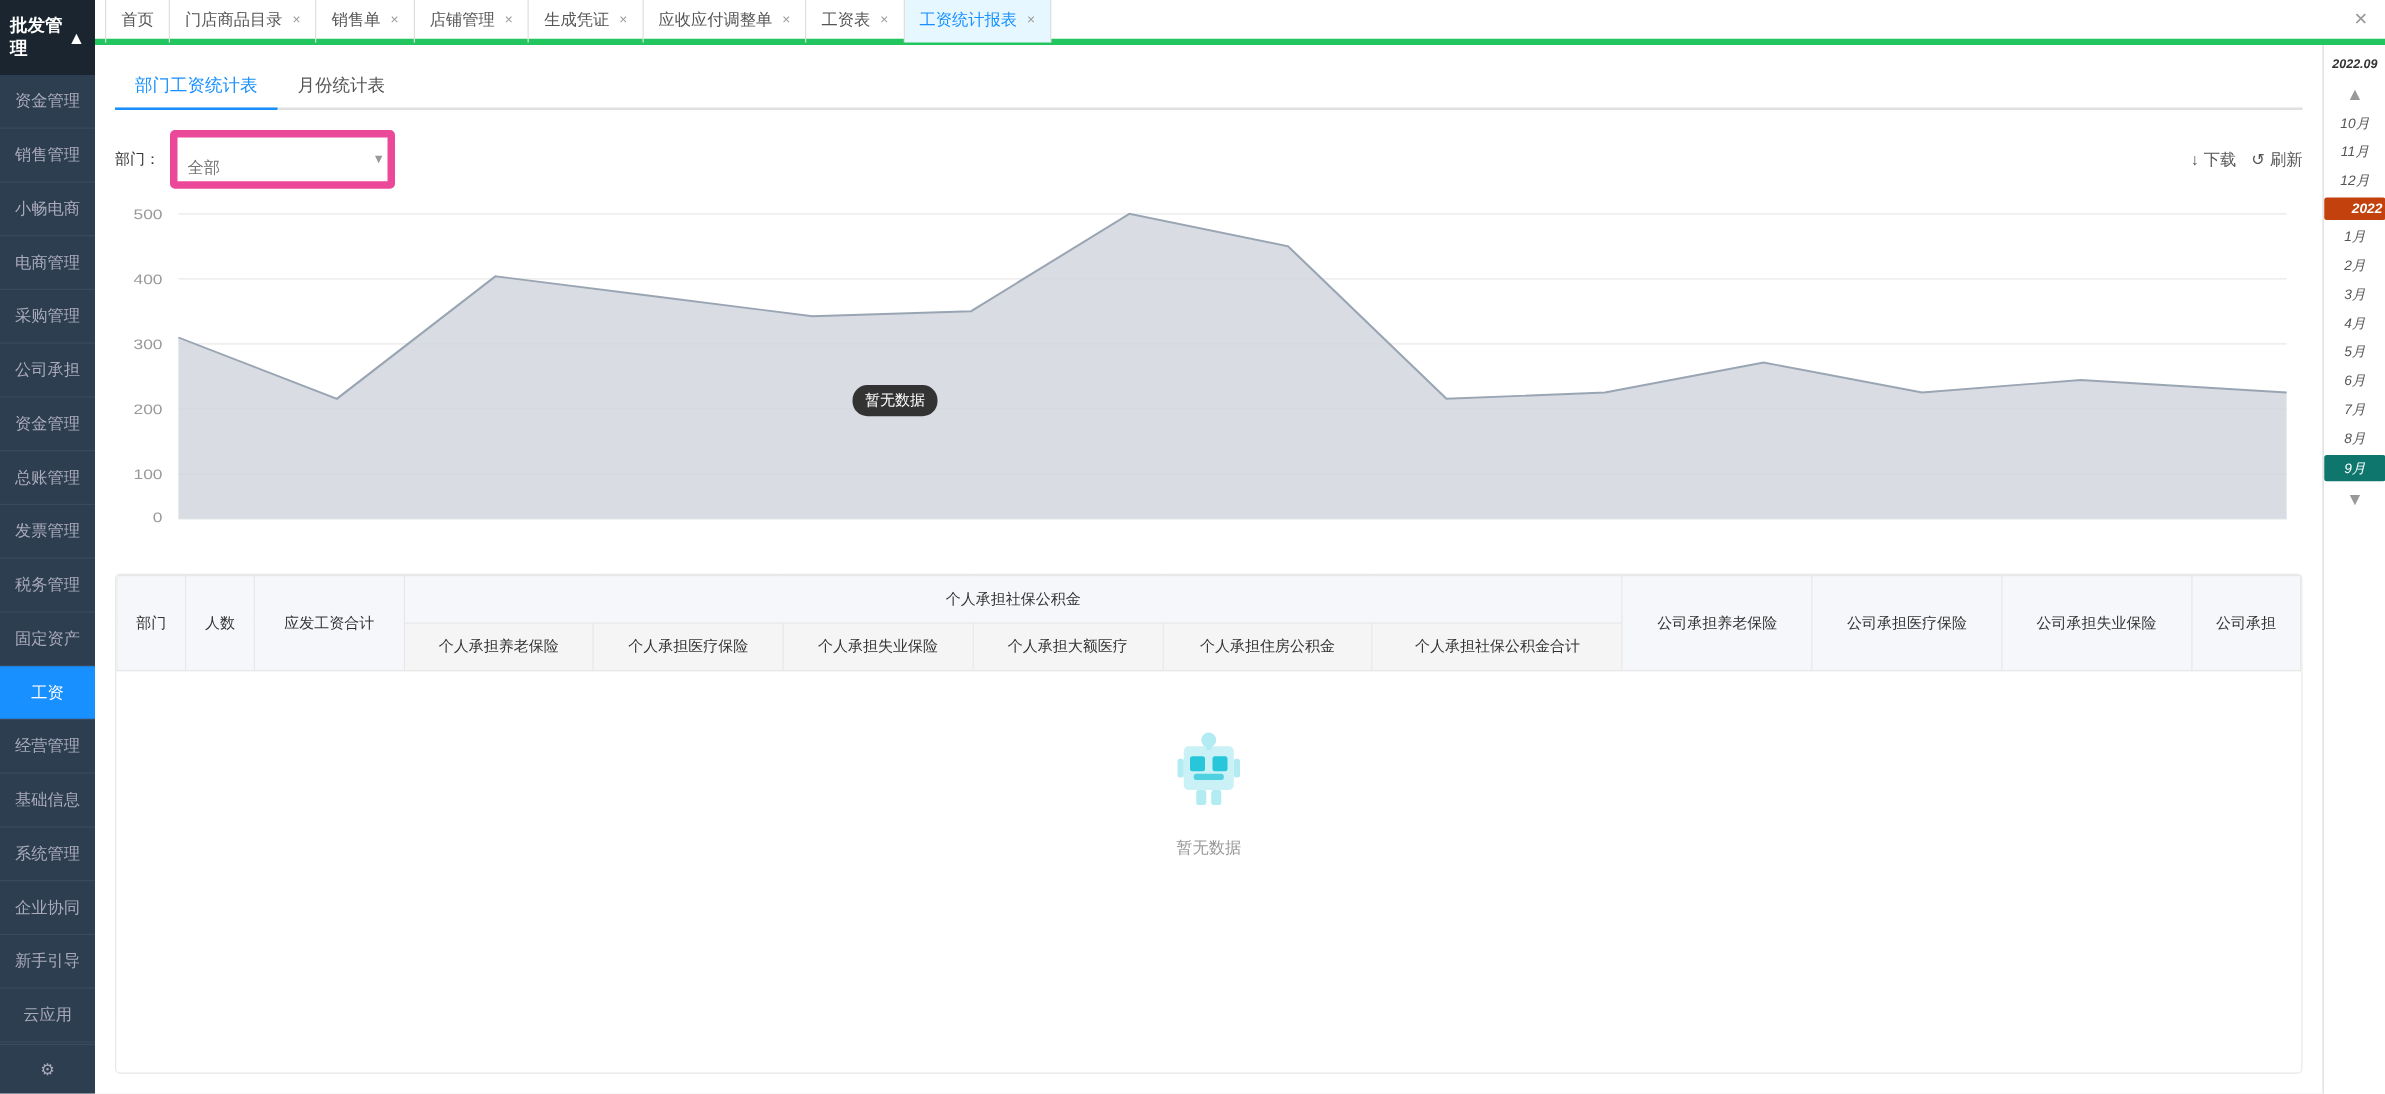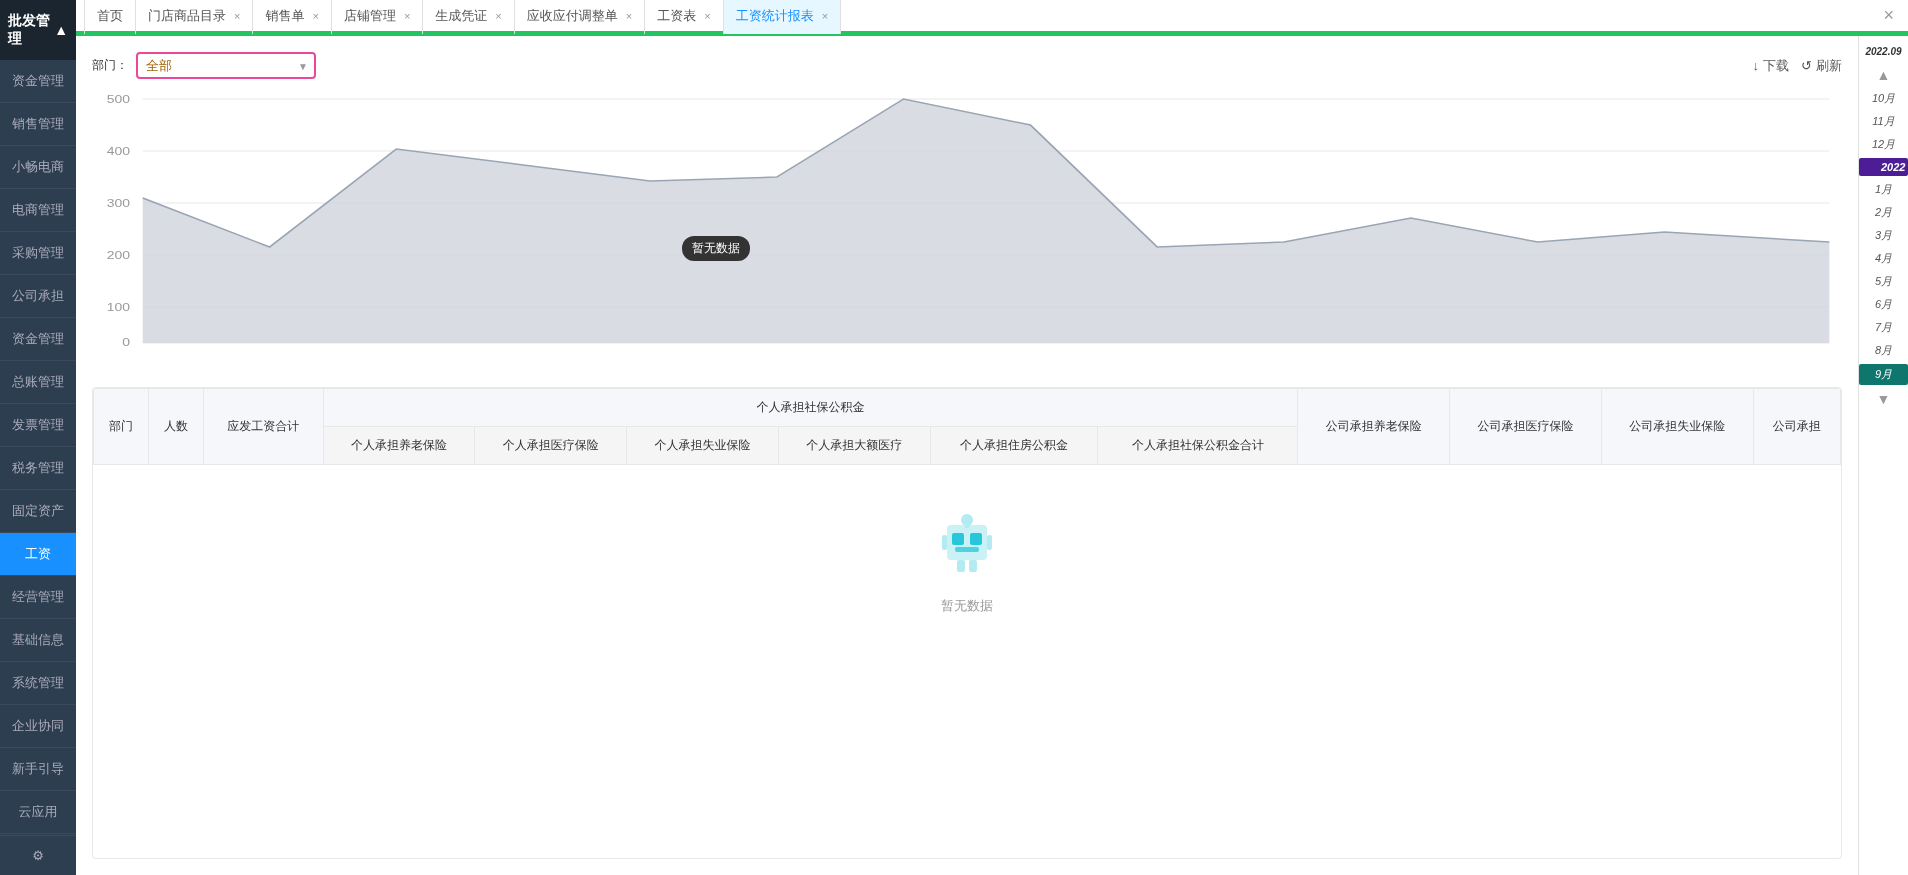--- a/index.html
+++ b/index.html
@@ -138,25 +138,25 @@
     .filter-row {
       display: flex;
       align-items: center;
       gap: 8px;
     }
     .filter-label {
       font-size: 12px;
       color: #333;
     }
     .filter-select {
-      border: 2px solid #ec4899;
+      border: 6px solid #ec4899;
       border-radius: 4px;
-      padding: 4px 28px 4px 8px;
+      padding: 16px 28px 4px 8px;
       font-size: 13px;
-      color: #a16207;
+      color: #737373;
       background: white;
       width: 180px;
       appearance: none;
       cursor: pointer;
       position: relative;
     }
     .select-wrapper {
       position: relative;
       display: inline-block;
     }
@@ -337,20 +337,24 @@
     <div class="tab active">
       <span>工资统计报表</span>
       <span class="close-btn">×</span>
     </div>
     <div class="tab-close-all">×</div>
   </div>
 
   <div class="content">
     <div class="page-content">
 
+      <div class="sub-tabs">
+        <div class="sub-tab active">部门工资统计表</div>
+        <div class="sub-tab">月份统计表</div>
+      </div>
 
       <div class="toolbar">
         <div class="filter-row">
           <span class="filter-label">部门：</span>
           <div class="select-wrapper">
             <select class="filter-select">
               <option>全部</option>
             </select>
           </div>
         </div>
@@ -434,21 +438,21 @@
         </div>
       </div>
     </div>
 
     <div class="timeline-panel">
       <div style="font-size:11px;color:#333;margin-bottom:4px;writing-mode:horizontal-tb;white-space:nowrap;font-weight:bold;font-size:10px;padding:2px 2px;">2022.09</div>
       <div class="timeline-nav">▲</div>
       <div class="timeline-month">10月</div>
       <div class="timeline-month">11月</div>
       <div class="timeline-month">12月</div>
-      <div class="timeline-month active" style="background:#4c1d95;color:white;font-weight:bold;border-radius:2px;margin:2px 4px;padding:3px 22px;">2022</div>
+      <div class="timeline-month active" style="background:#c2410c;color:white;font-weight:bold;border-radius:2px;margin:2px 4px;padding:3px 22px;">2022</div>
       <div class="timeline-month">1月</div>
       <div class="timeline-month">2月</div>
       <div class="timeline-month">3月</div>
       <div class="timeline-month">4月</div>
       <div class="timeline-month">5月</div>
       <div class="timeline-month">6月</div>
       <div class="timeline-month">7月</div>
       <div class="timeline-month">8月</div>
       <div class="timeline-month active" style="background:#0f766e;color:white;border-radius:2px;margin:2px 4px;padding:3px 6px;">9月</div>
       <div class="timeline-nav">▼</div>

